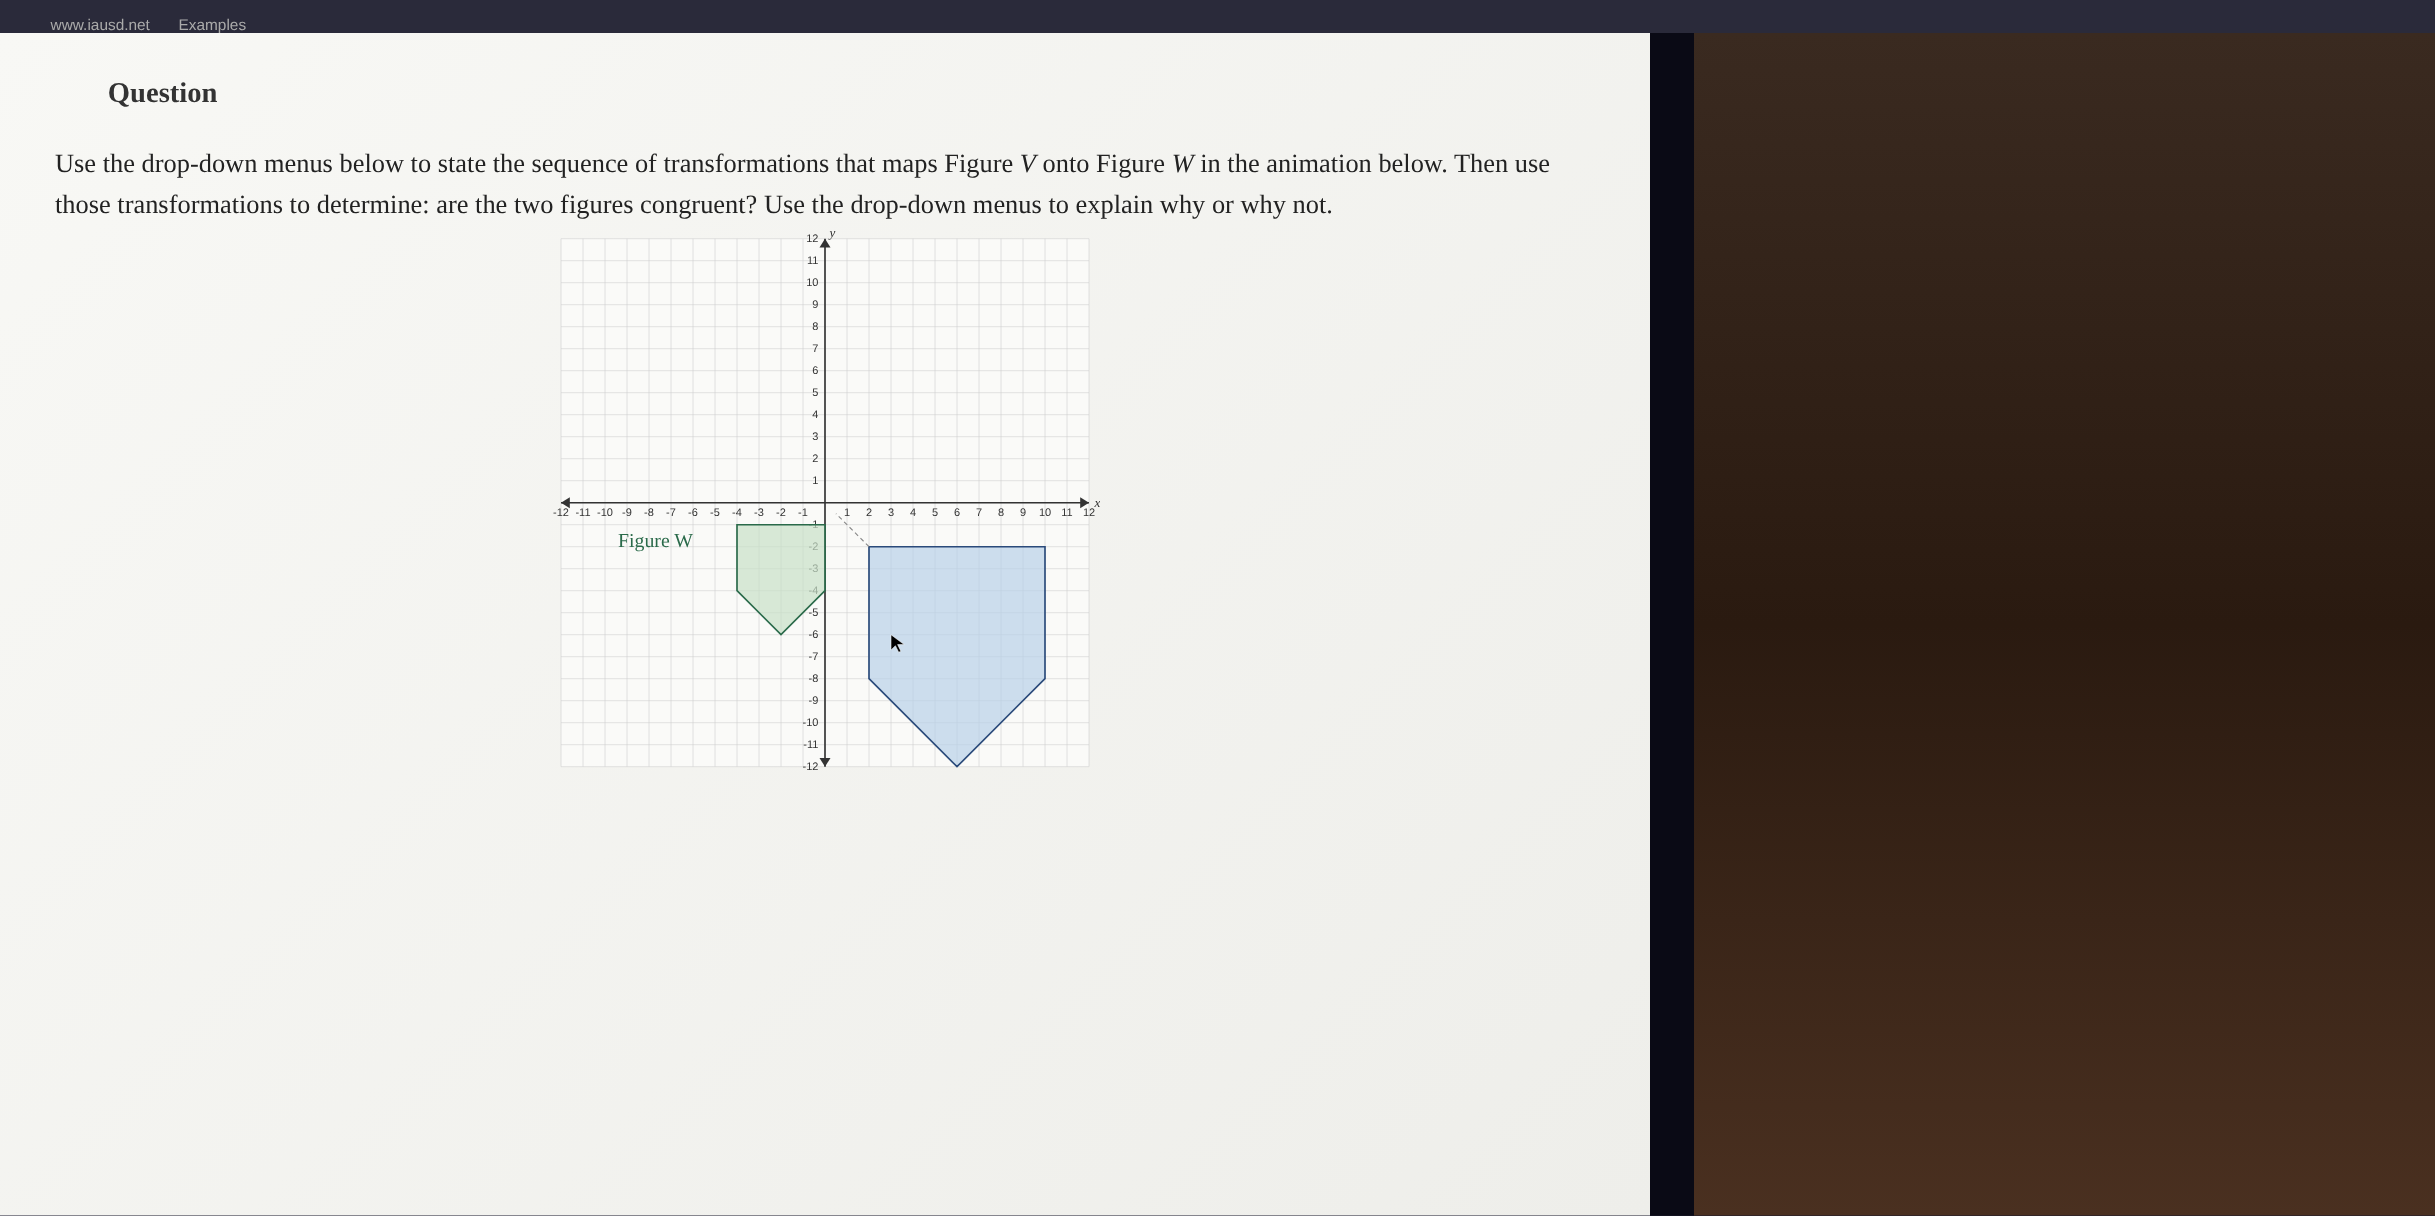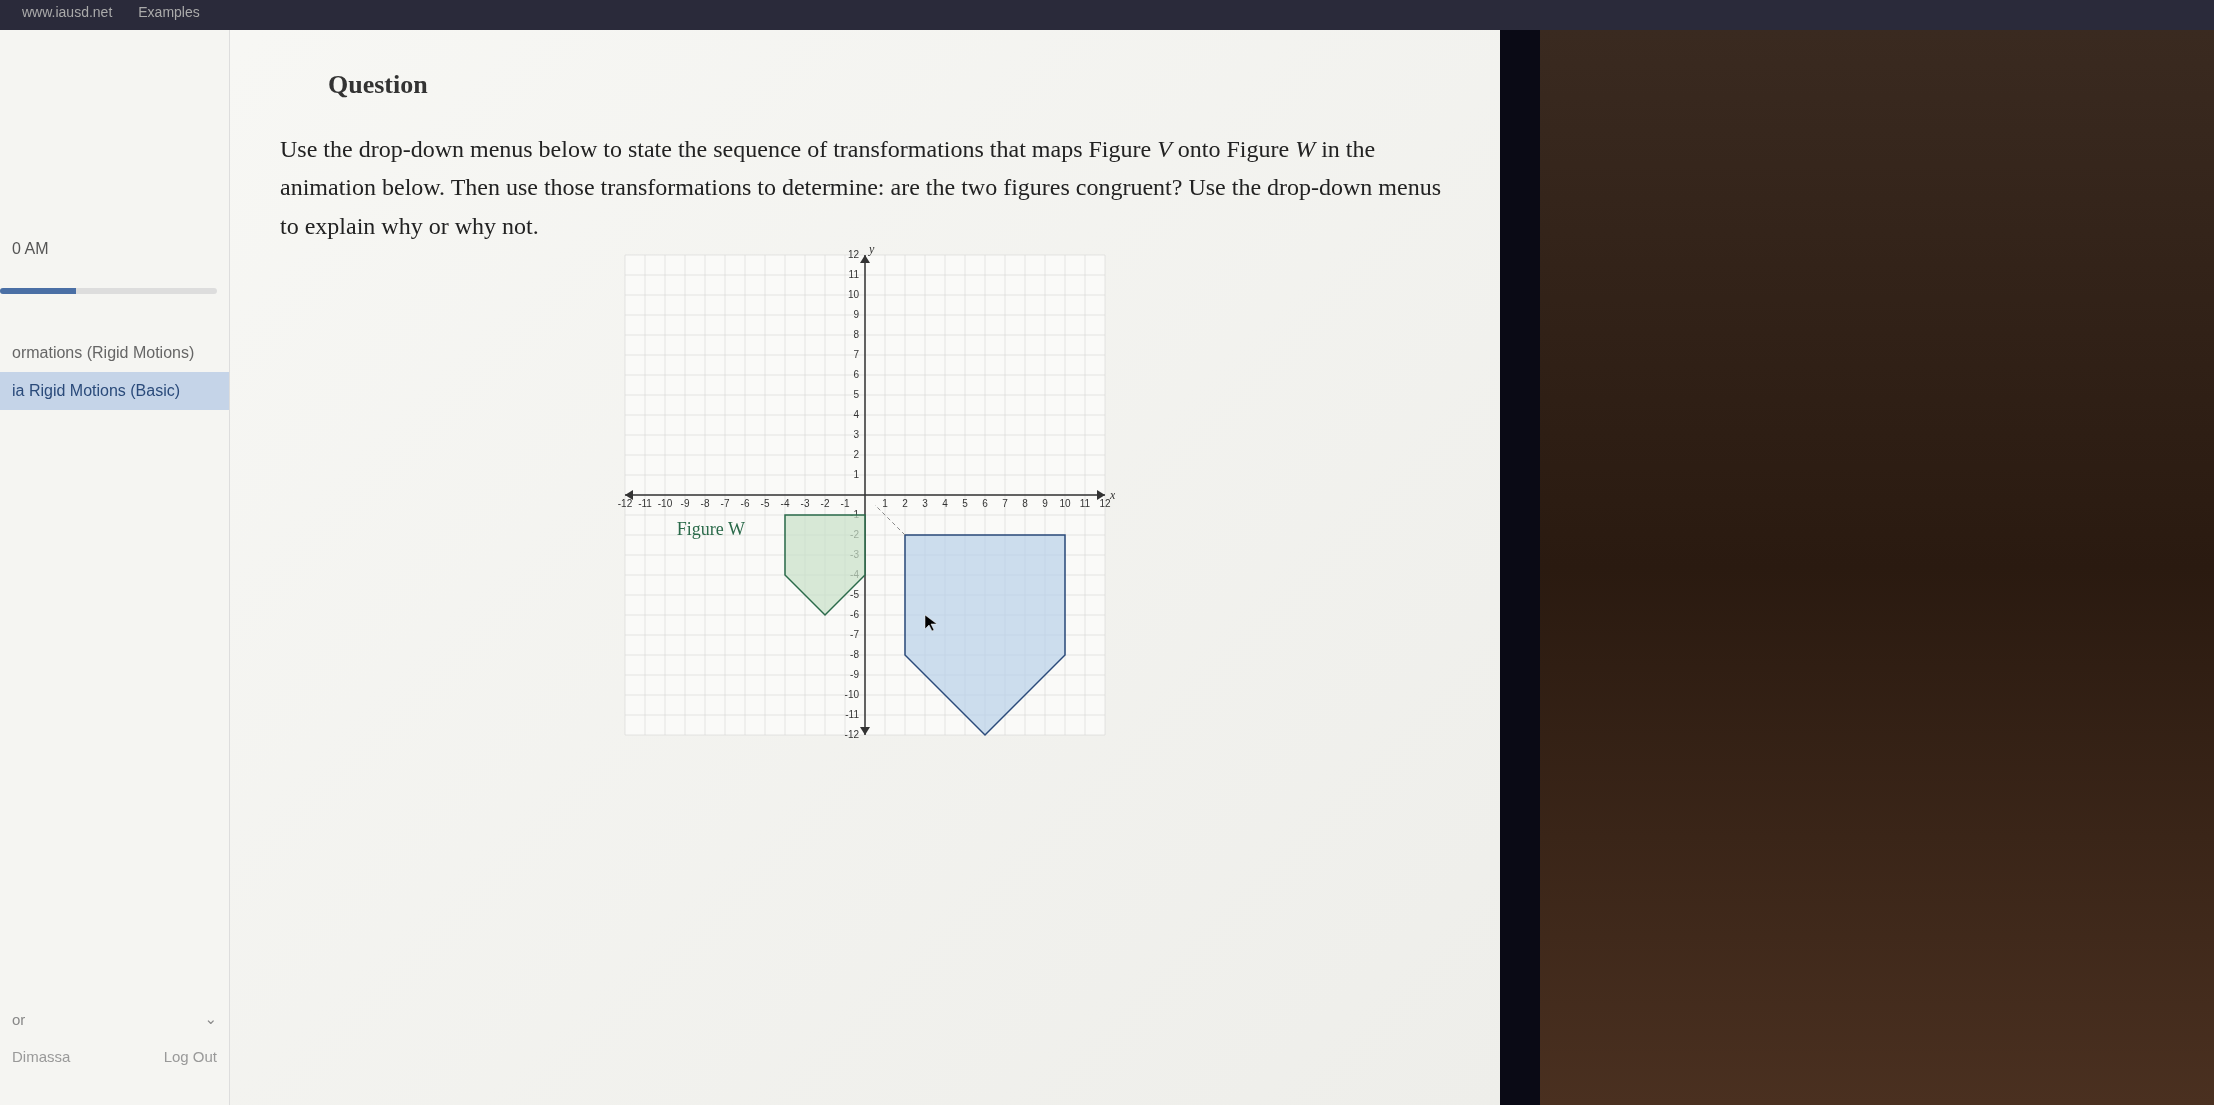--- a/index.html
+++ b/index.html
@@ -10,22 +10,22 @@
   height: 1105px;
   overflow: hidden;
   position: relative;
 }
 .browser-tabs {
   position: absolute;
   top: 0; left: 0; right: 0;
   height: 34px;
   background: #2a2a3a;
   display: flex;
-  align-items: flex-start;
-  padding-left: 14px;
+  align-items: flex-end;
+  padding-left: 38px;
   gap: 10px;
 }
 .browser-tab {
   color: #aaa;
   font-size: 14px;
   font-family: Arial, sans-serif;
   padding: 4px 8px;
 }
 .app-window {
   position: absolute;
@@ -170,38 +170,20 @@
 </style>
 </head>
 <body>
 
 <div class="browser-tabs">
   <span class="browser-tab">www.iausd.net</span>
   <span class="browser-tab">Examples</span>
 </div>
 
 <div class="app-window">
-  <div class="sidebar">
-    <div class="sidebar-time">0 AM</div>
-    <div class="progress-bar">
-      <div class="progress-fill"></div>
-    </div>
-    <div class="sidebar-item">ormations (Rigid Motions)</div>
-    <div class="sidebar-item active">ia Rigid Motions (Basic)</div>
-    <div class="sidebar-bottom">
-      <div class="sidebar-dropdown">
-        <span>or</span>
-        <span>⌄</span>
-      </div>
-      <div class="sidebar-footer">
-        <span>Dimassa</span>
-        <span>Log Out</span>
-      </div>
-    </div>
-  </div>
 
   <div class="main-content">
     <div class="question-header">
       <div class="question-title">Question</div>
     </div>
 
     <div class="question-text">
       <span>Use the drop-down menus below to state the sequence of transformations that maps Figure </span><em>V</em><span> onto Figure </span><em>W</em><span> in the animation below. Then use those transformations to determine: are the two figures congruent? Use the drop-down menus to explain why or why not.</span>
     </div>
 

